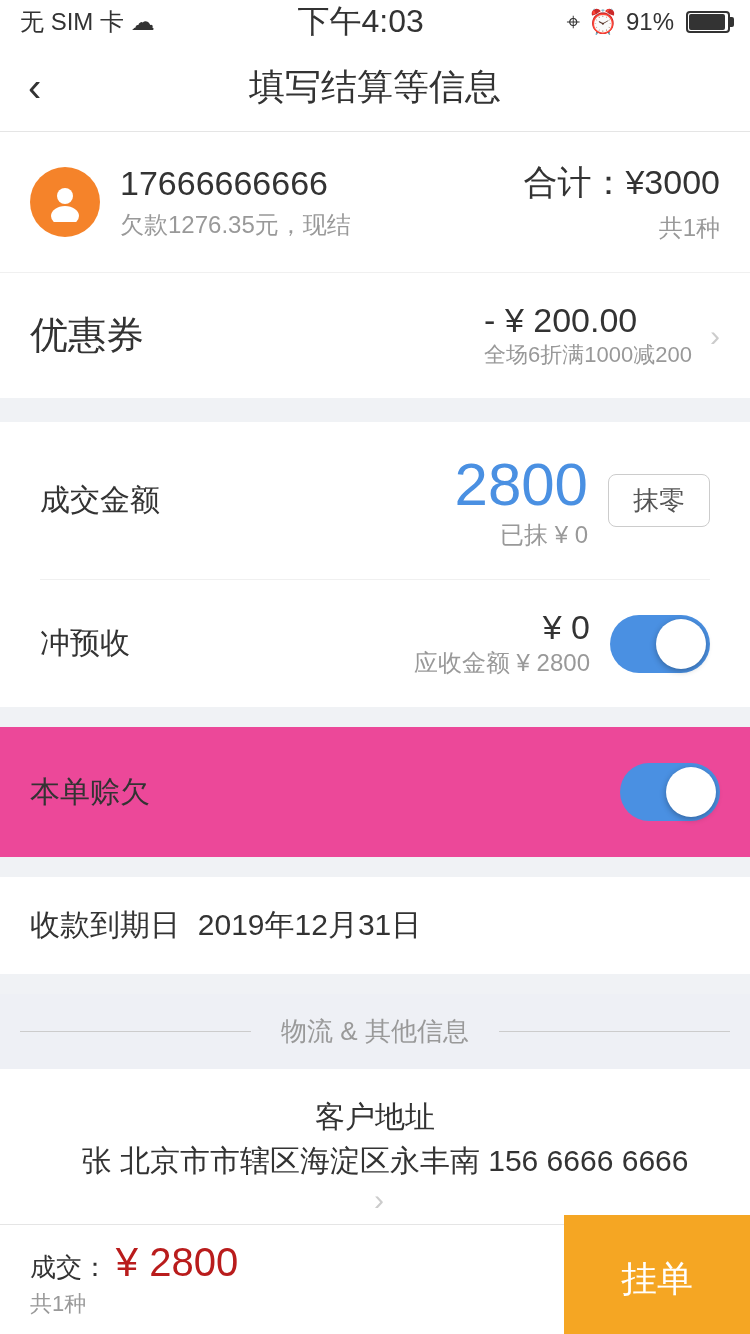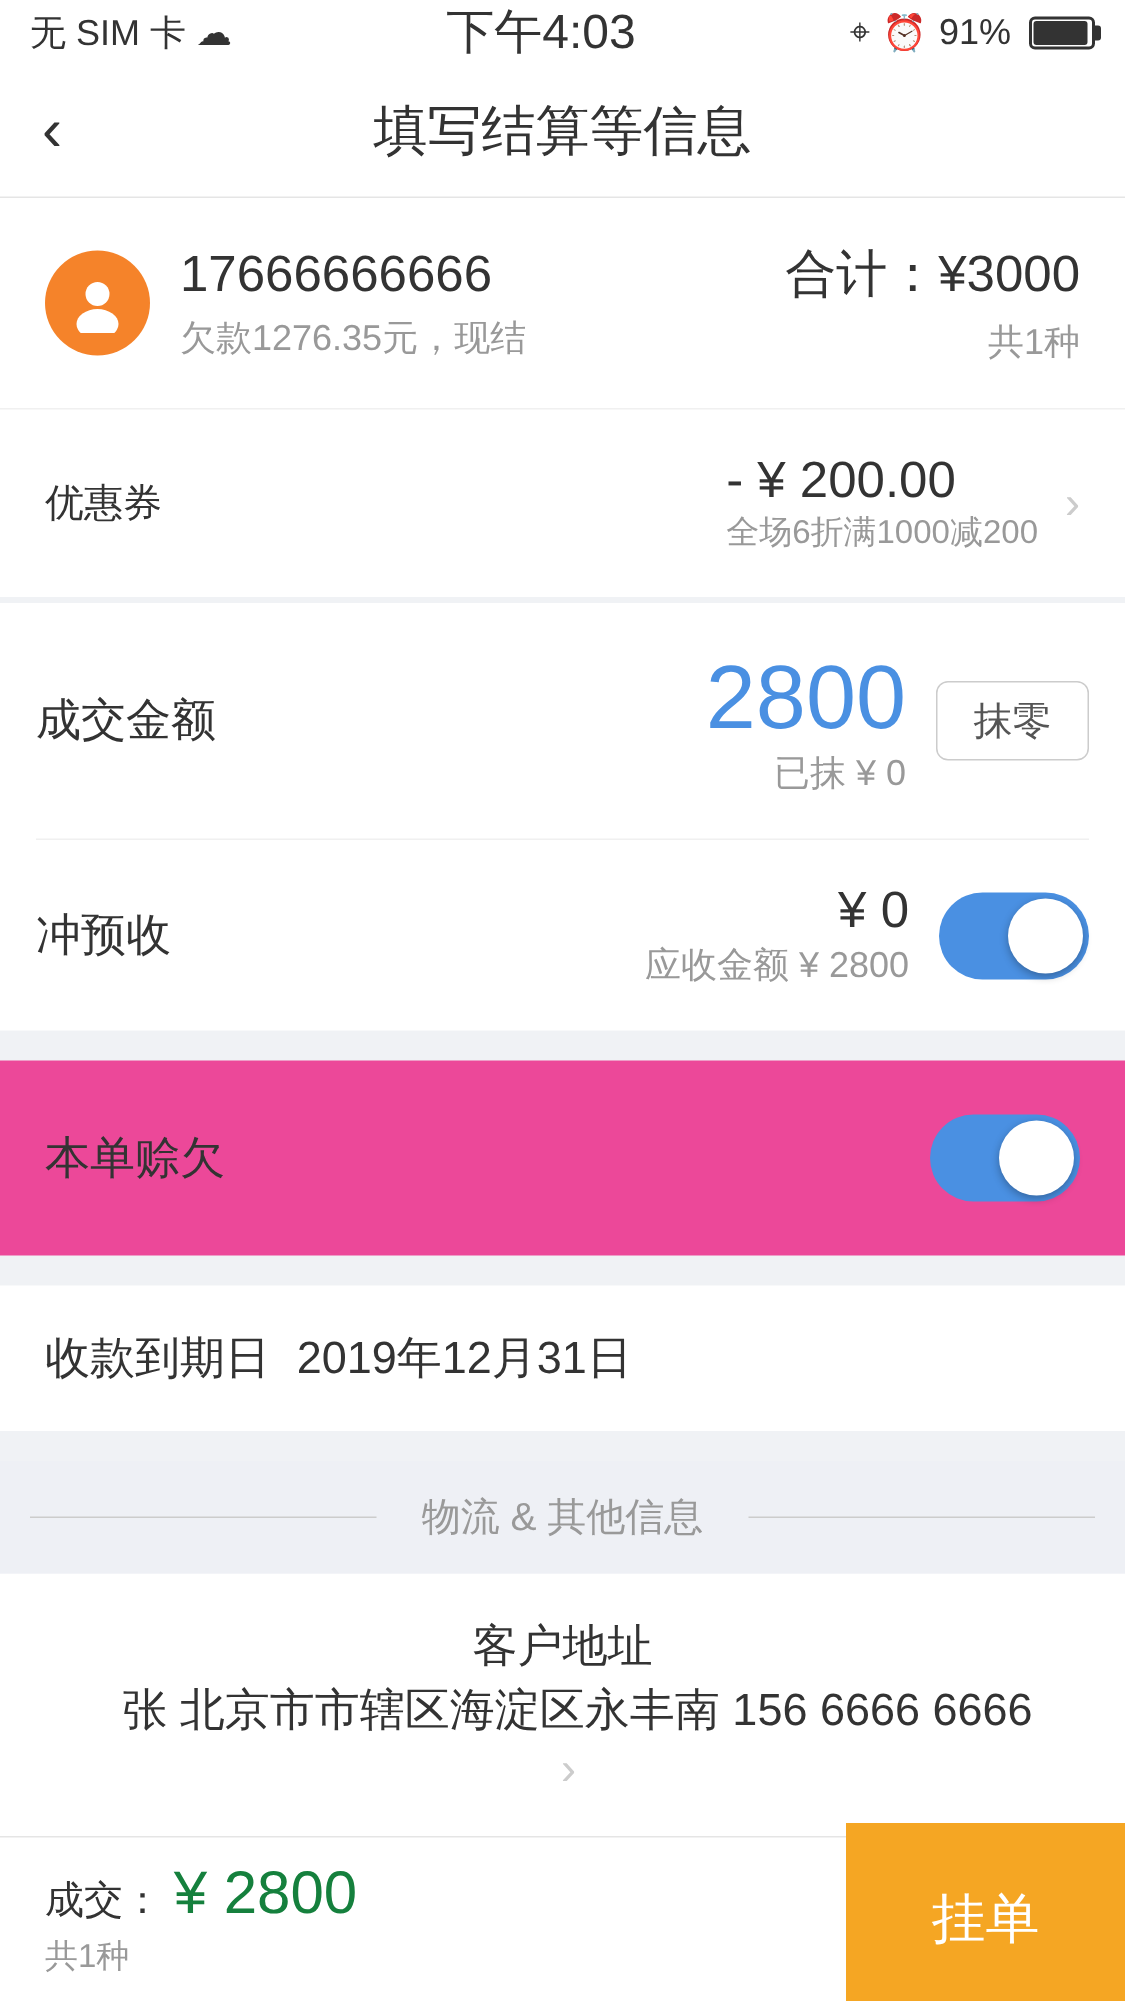--- a/index.html
+++ b/index.html
@@ -57,21 +57,21 @@
     
     .content {
       width: 750px;
       background: #f0f2f5;
       padding-bottom: 120px;
     }
 
     
     .card {
       background: #fff;
-      margin-bottom: 4px;
+      margin-bottom: 24px;
     }
 
     
     .customer-row {
       display: flex;
       align-items: center;
       padding: 28px 30px;
       justify-content: space-between;
     }
     .customer-left {
@@ -116,21 +116,21 @@
 
     
     .coupon-row {
       display: flex;
       align-items: center;
       justify-content: space-between;
       padding: 28px 30px;
       border-top: 1px solid #f0f0f0;
     }
     .coupon-label {
-      font-size: 26px;
+      font-size: 38px;
       color: #333;
     }
     .coupon-right {
       display: flex;
       align-items: center;
       gap: 10px;
     }
     .coupon-discount {
       font-size: 34px;
       color: #333;
@@ -144,21 +144,21 @@
     .chevron-right {
       color: #ccc;
       font-size: 30px;
       margin-left: 8px;
     }
 
     
     .deal-section {
       background: #fff;
       margin-bottom: 20px;
-      padding: 0 24px;
+      padding: 0 40px;
     }
     .deal-row {
       display: flex;
       align-items: center;
       justify-content: space-between;
       padding: 28px 0;
       border-bottom: 1px solid #f0f0f0;
     }
     .deal-row:last-child { border-bottom: none; }
     .deal-label {
@@ -334,21 +334,21 @@
       flex: 1;
       padding: 0 30px;
     }
     .bottom-deal-label {
       font-size: 26px;
       color: #333;
     }
     .bottom-amount {
       font-size: 40px;
       font-weight: 500;
-      color: #15803d;
+      color: #b91c1c;
     }
     .bottom-count {
       font-size: 22px;
       color: #999;
       margin-top: 4px;
     }
     .bottom-btn {
       height: 130px;
       width: 186px;
       display: flex;

